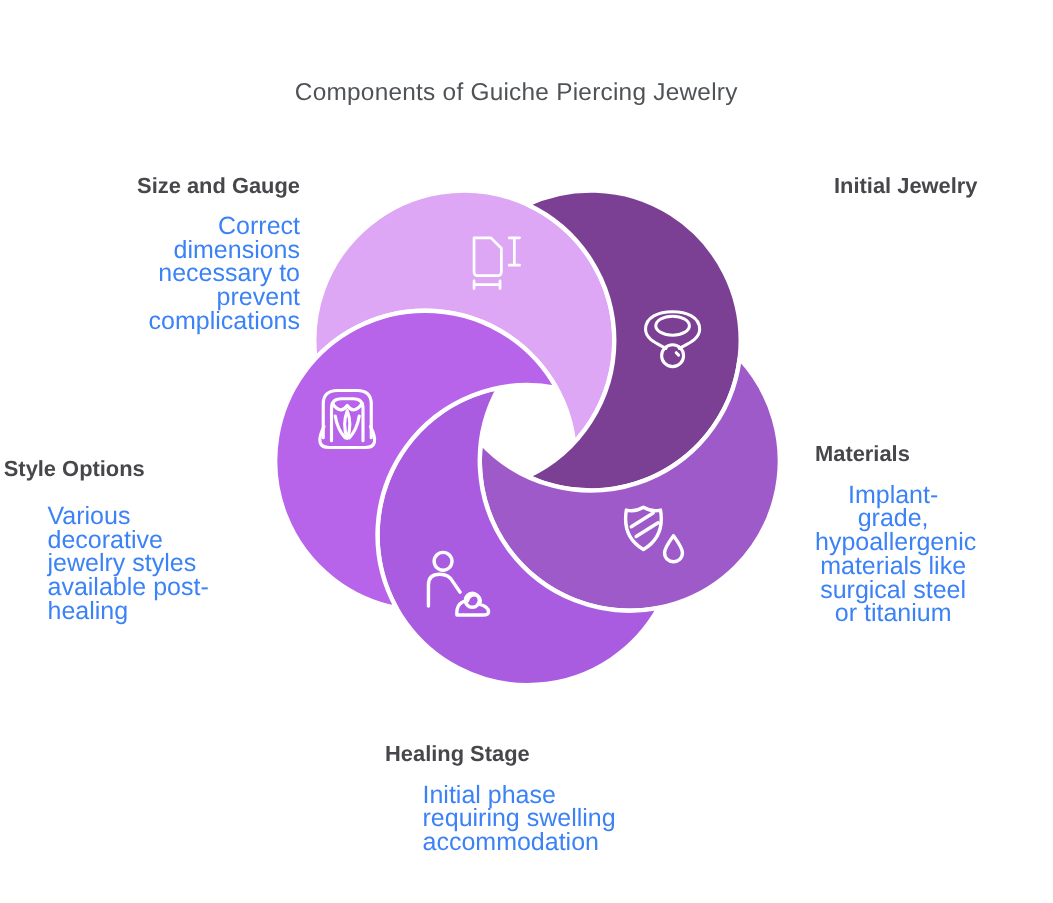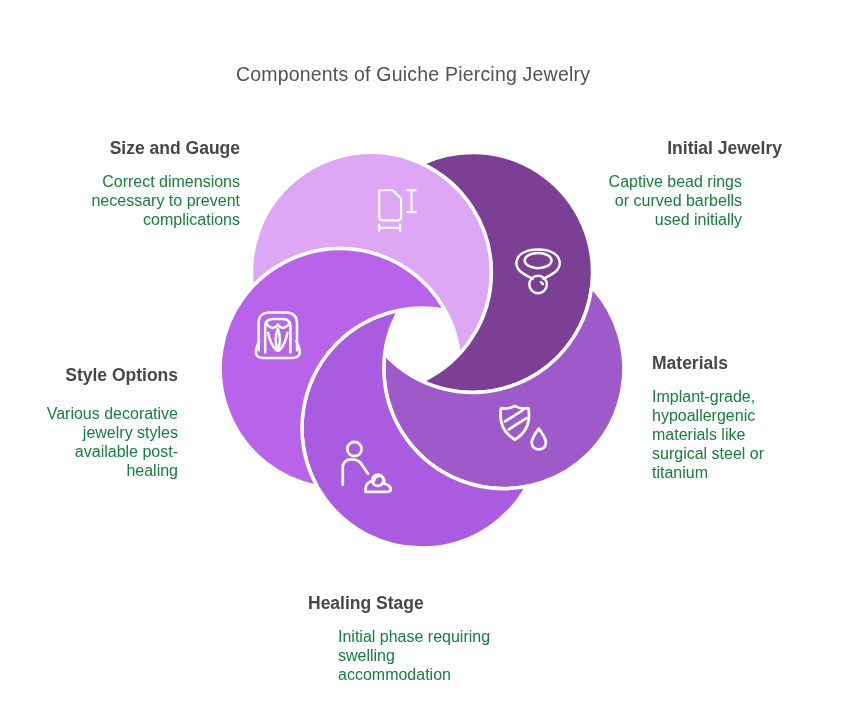--- a/index.html
+++ b/index.html
@@ -10,29 +10,29 @@
   .title {
     position: absolute; top: 50px; left: 0; width: 826px;
     text-align: center; font-size: 19.5px; font-weight: 400; color: #4f5256;
     letter-spacing: 0.2px;
   }
   .wheel-svg { position: absolute; left: 0; top: 0; }
   .label h2 {
     margin: 16px 0 13px 0; font-size: 17.5px; font-weight: bold; color: #47474b;
   }
   .label p {
-    margin: 0; font-size: 16px; line-height: 19px; color: #15803d;
+    margin: 0; font-size: 20px; line-height: 19px; color: #3b82f6;
   }
   .sec-size     { position: absolute; top: 122px; right: 602px; width: 200px; text-align: right; }
   .sec-size p   { width: 152px; margin-left: auto; }
   .sec-jewelry  { position: absolute; top: 122px; left: 602px; width: 180px; text-align: right; }
   .sec-jewelry p{ width: 140px; }
   .sec-materials{ position: absolute; top: 337px; left: 652px; width: 140px; text-align: left; }
-  .sec-materials p { width: 125px; }
-  .sec-style    { position: absolute; top: 349px; right: 664px; width: 175px; text-align: right; }
+  .sec-materials p { width: 125px; text-align: center; }
+  .sec-style    { position: absolute; top: 349px; right: 664px; width: 175px; text-align: left; }
   .sec-style p  { width: 140px; margin-left: auto; margin-top: 18px; }
   .sec-healing  { position: absolute; top: 577px; left: 308px; width: 215px; text-align: left; }
   .sec-healing p{ width: 155px; margin: 0 auto; }
   .icon-stroke { fill: none; stroke: #ffffff; stroke-width: 2.1; stroke-linecap: round; stroke-linejoin: round; }
 </style>
 </head>
 <body>
 
 <h1 class="title">Components of Guiche Piercing Jewelry</h1>
 
@@ -82,21 +82,20 @@
   </g>
 </svg>
 
 <div class="label sec-size">
   <h2>Size and Gauge</h2>
   <p>Correct dimensions necessary to prevent complications</p>
 </div>
 
 <div class="label sec-jewelry">
   <h2>Initial Jewelry</h2>
-  <p>Captive bead rings or curved barbells used initially</p>
 </div>
 
 <div class="label sec-materials">
   <h2>Materials</h2>
   <p>Implant-grade, hypoallergenic materials like surgical steel or titanium</p>
 </div>
 
 <div class="label sec-healing">
   <h2>Healing Stage</h2>
   <p>Initial phase requiring swelling accommodation</p>

